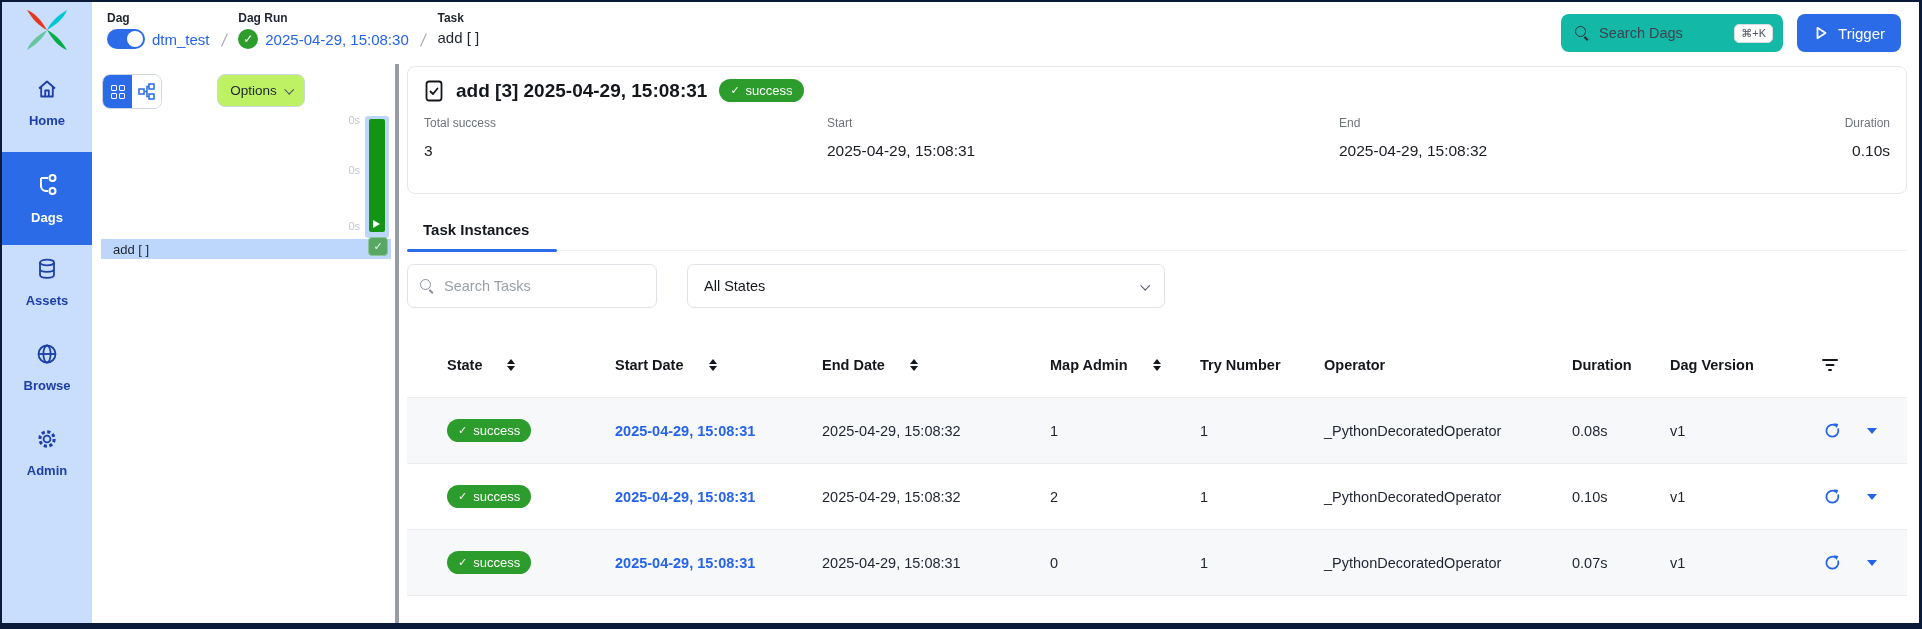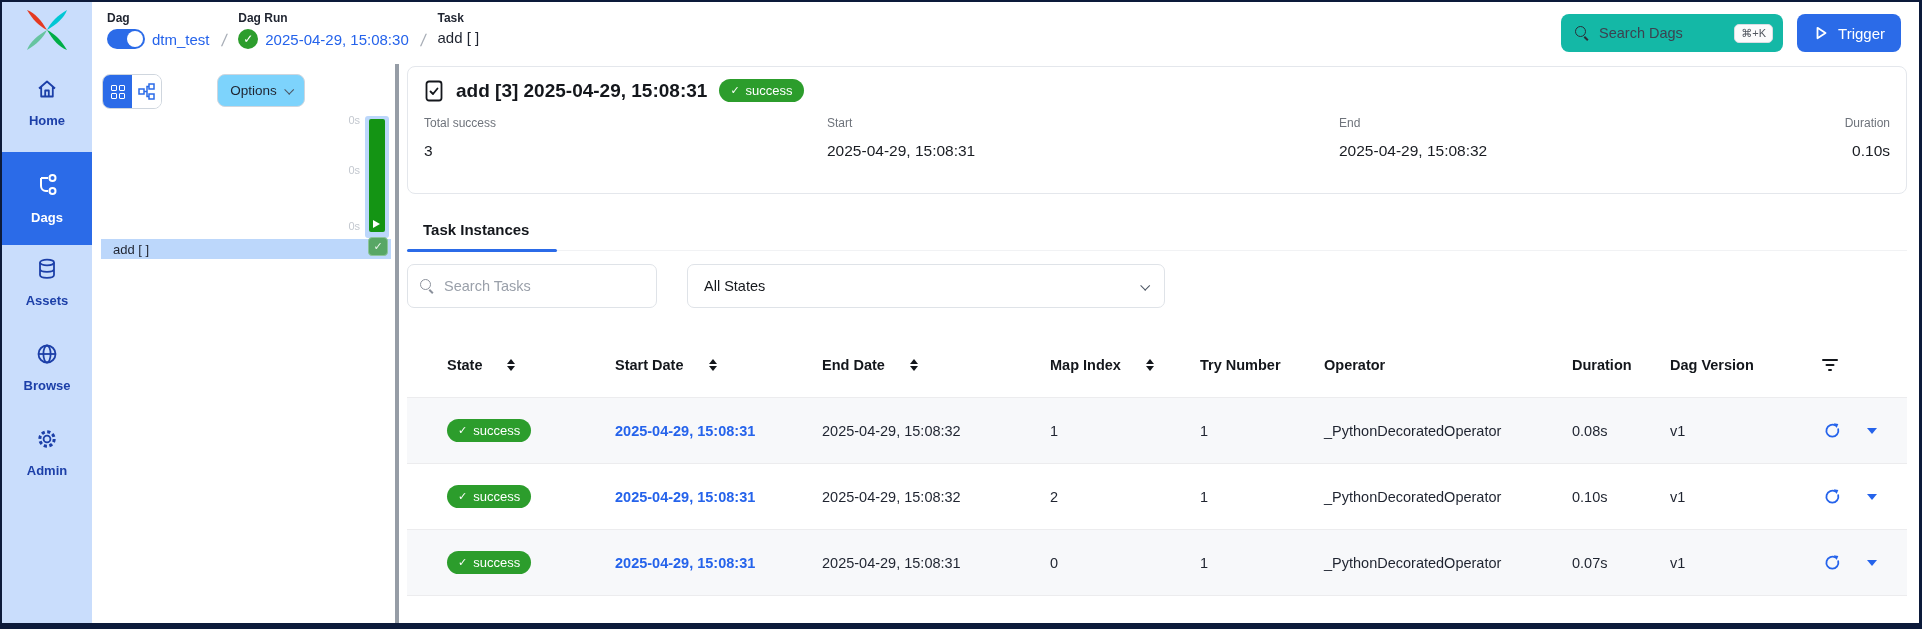--- a/index.html
+++ b/index.html
@@ -40,21 +40,21 @@
   .mag::after { content:""; position:absolute; left:10px; top:10px; width:5px; height:1.8px; background:#2a2f38; transform:rotate(45deg); transform-origin:0 0; }
   .mag.gray::before { border-color:#8b919c; } .mag.gray::after { background:#8b919c; }
 
   
   .left-panel { position:absolute; left:90px; top:62px; width:303px; bottom:0; background:#fff; }
   .view-toggle { position:absolute; left:10px; top:10px; display:flex; border:1px solid #cfd6de; border-radius:8px; overflow:hidden; }
   .vt-btn { width:29px; height:33px; display:flex; align-items:center; justify-content:center; background:#fff; cursor:pointer; }
   .vt-btn.active { background:#2b6be8; }
   .grid-ic { display:grid; grid-template-columns:6px 6px; grid-template-rows:6px 6px; gap:2px; }
   .grid-ic i { border:1.5px solid #fff; border-radius:1px; }
-  .options-select { position:absolute; left:125px; top:10px; width:88px; height:33px; border:1px solid #cfd6de; border-radius:8px; display:flex; align-items:center; justify-content:center; gap:8px; font-size:13.5px; color:#1f2430; cursor:pointer; background:#7dd3fc; }
+  .options-select { position:absolute; left:125px; top:10px; width:88px; height:33px; border:1px solid #cfd6de; border-radius:8px; display:flex; align-items:center; justify-content:center; gap:8px; font-size:13.5px; color:#1f2430; cursor:pointer; background:#bef264; }
   .chev { width:7px; height:7px; border-right:1.8px solid #4b5563; border-bottom:1.8px solid #4b5563; transform:rotate(45deg) translateY(-1px); }
   .axis-label { position:absolute; right:-37px; width:120px; text-align:right; font-size:11px; color:#c3c8cf; }
   .axis-label { right:auto; }
   .run-col { position:absolute; left:273px; top:52px; width:24px; height:122px; background:#bcd7fb; border-radius:3px; display:flex; justify-content:center; }
   .run-bar { position:relative; margin-top:3px; width:16px; height:113px; background:var(--bar); border-radius:2px; cursor:pointer; }
   .run-bar .play { position:absolute; left:4px; bottom:4px; width:0; height:0; border-left:7px solid #fff; border-top:4.5px solid transparent; border-bottom:4.5px solid transparent; }
   .task-row { position:absolute; left:9px; top:175px; width:290px; height:20px; background:#bcd7fb; display:flex; align-items:center; padding-left:12px; font-size:13px; color:#1f2430; cursor:pointer; }
   .ti-check { position:absolute; left:276px; top:173px; width:20px; height:19px; background:#58a765; border:1px solid #8cc49a; border-radius:4px; color:#eaf5ec; font-size:11px; display:flex; align-items:center; justify-content:center; cursor:pointer; }
 
   .splitter { position:absolute; left:393px; top:62px; width:4px; bottom:0; background:#969da6; cursor:col-resize; }
@@ -320,21 +320,21 @@
               </span>
             </div>
             <div class="th">
               <span>End Date</span>
               <span class="sort">
                 <i class="up"></i>
                 <i class="dn"></i>
               </span>
             </div>
             <div class="th">
-              <span>Map Index</span>
+              <span>Map Admin</span>
               <span class="sort">
                 <i class="up"></i>
                 <i class="dn"></i>
               </span>
             </div>
             <div class="th">
               <span>Try Number</span>
             </div>
             <div class="th">
               <span>Operator</span>

